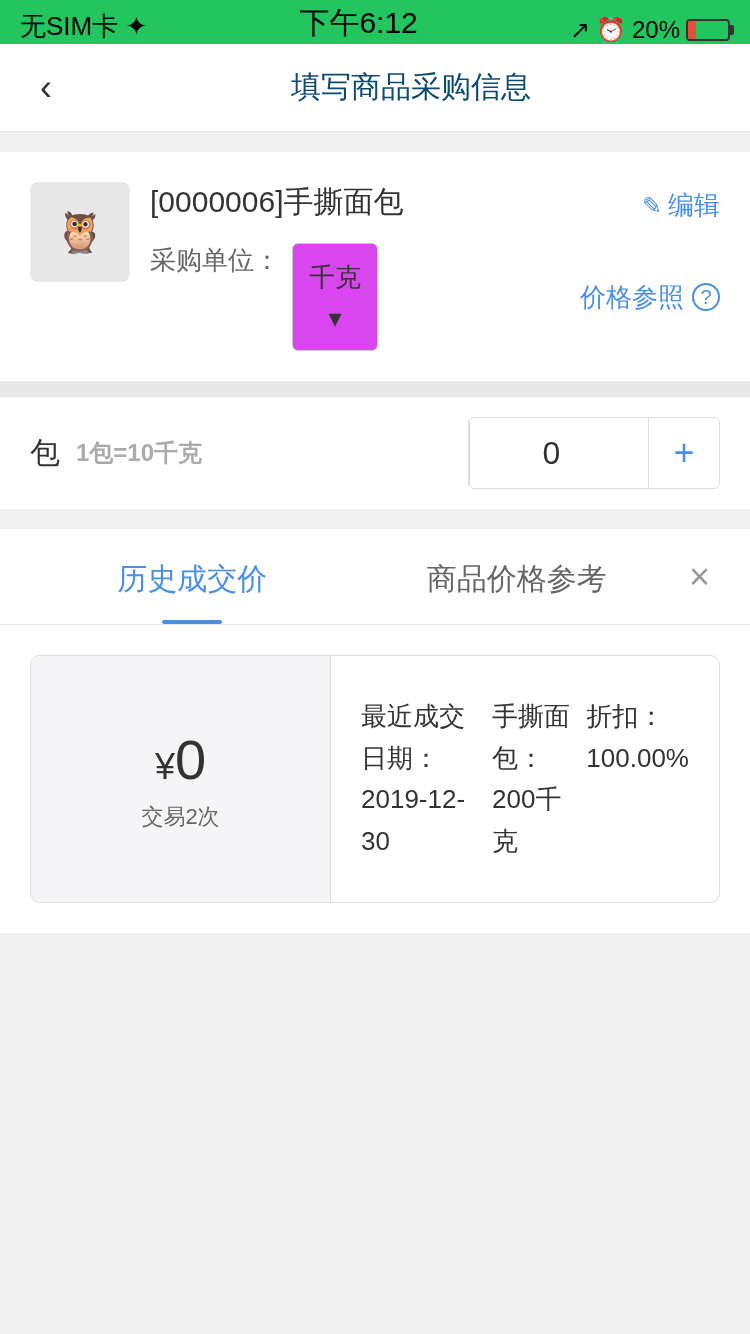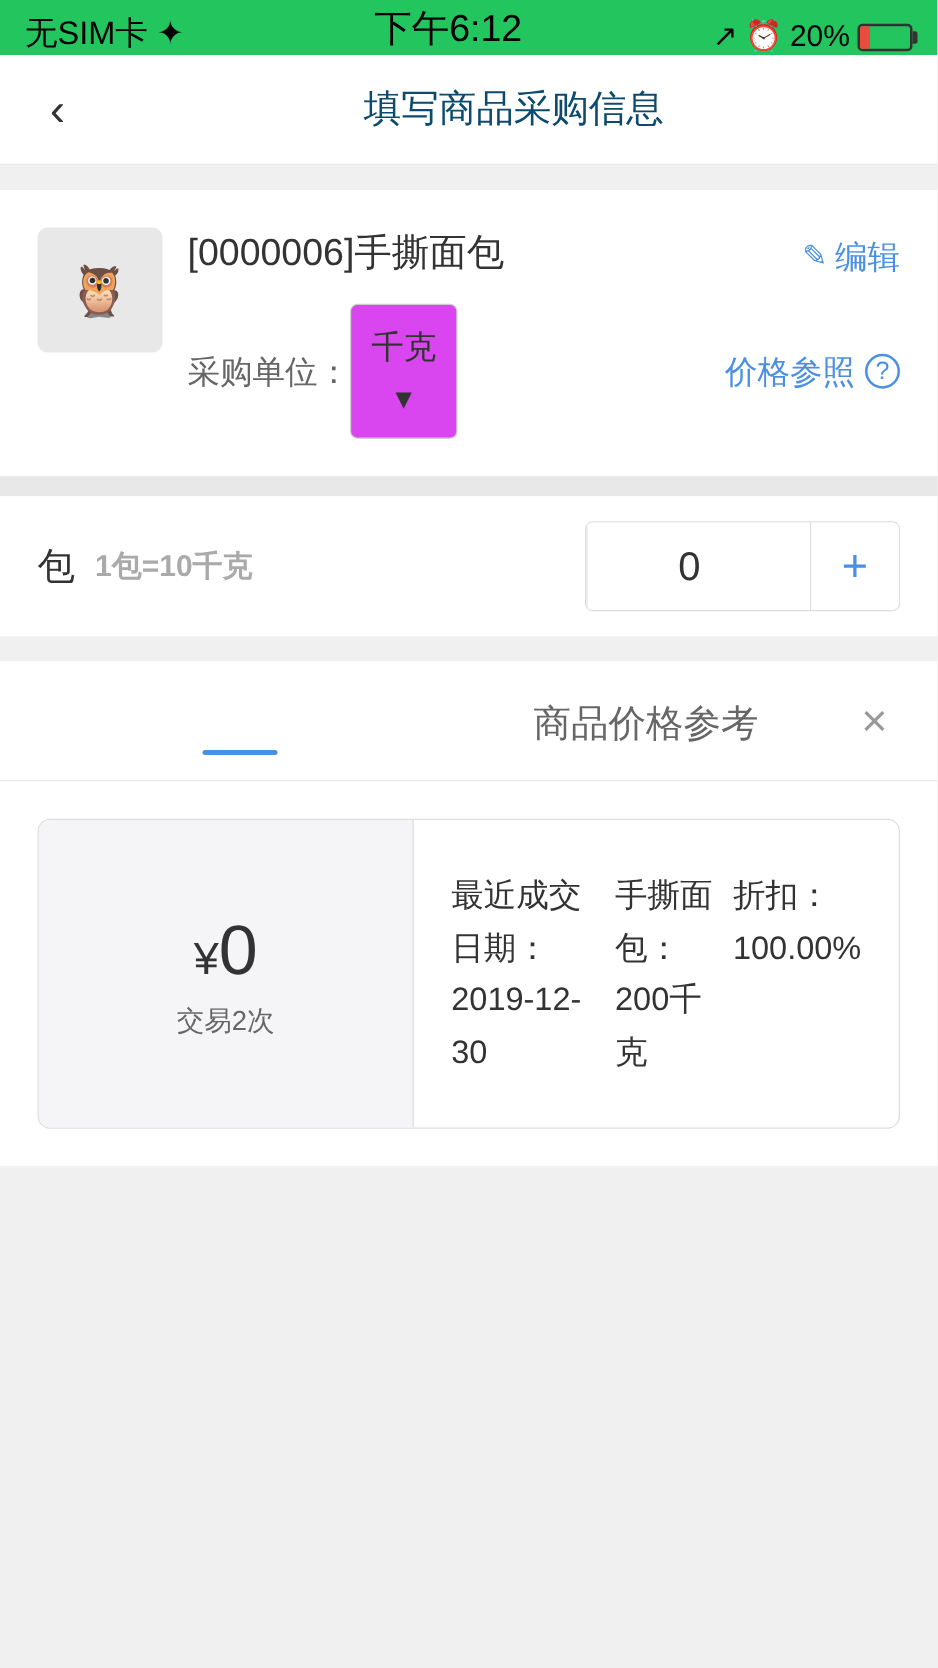--- a/index.html
+++ b/index.html
@@ -144,22 +144,21 @@
     .edit-icon {
       font-size: 24px;
     }
     .product-bottom-row {
       display: flex;
       justify-content: space-between;
       align-items: center;
     }
     .purchase-unit {
       display: flex;
-      align-items: center;
-      gap: 0;
+      gap: 12px;
       font-size: 26px;
       color: #666;
     }
     .unit-select {
       border: 1px solid #ccc;
       border-radius: 6px;
       padding: 16px 16px;
       font-size: 26px;
       color: #333;
       background: #d946ef;
@@ -408,20 +407,21 @@
   </div>
   <div class="quantity-controls">
     <input class="quantity-input" type="number" value="0" style="">
     <div class="qty-btn">+</div>
   </div>
 </div>
 
 <div class="tab-area">
   <div class="tab-header">
     <div class="tab-item active">
+      <span>历史成交价</span>
       <div class="tab-underline"></div>
     </div>
     <div class="tab-item inactive">
       <span>商品价格参考</span>
     </div>
     <span class="tab-close">×</span>
   </div>
 
   <div class="price-card-container">
     <div class="price-card">

